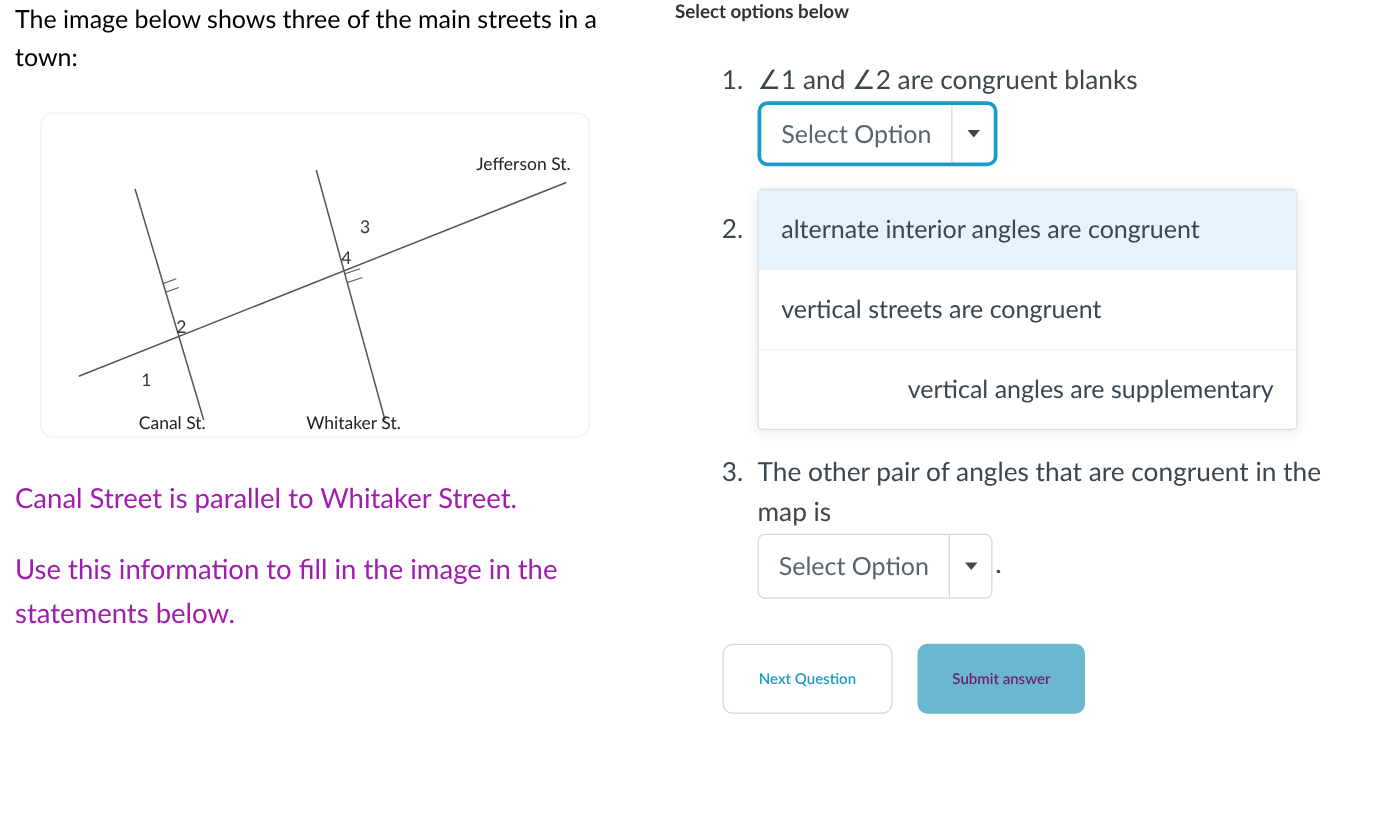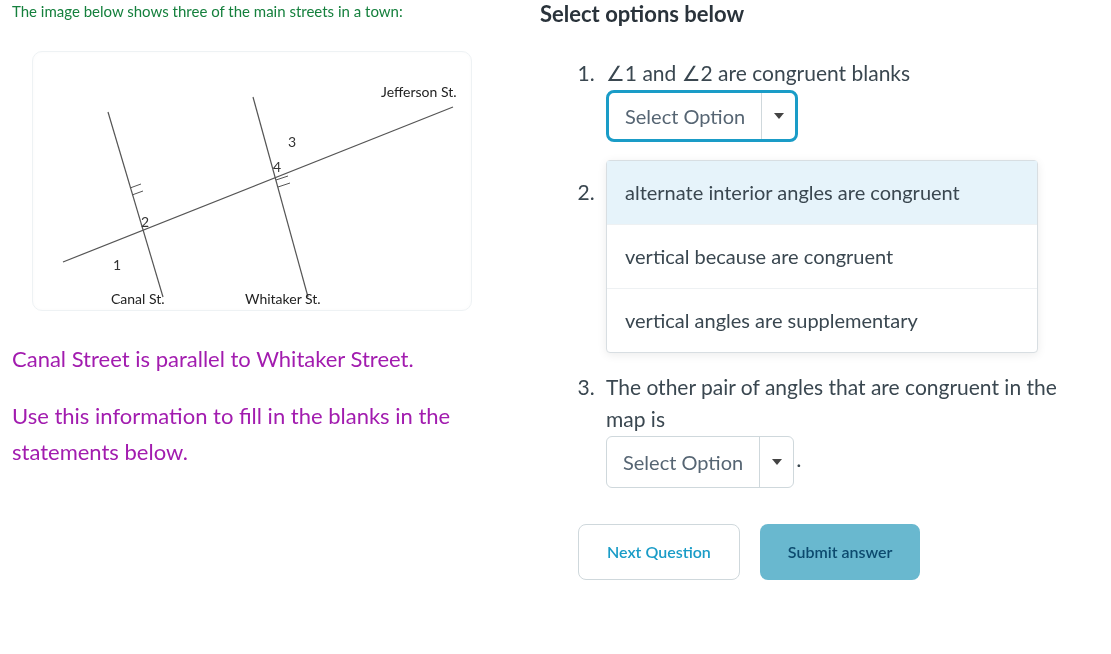--- a/index.html
+++ b/index.html
@@ -10,37 +10,37 @@
     background: #fff;
     width: 1111px;
     height: 654px;
     overflow: hidden;
     position: relative;
   }
   .wrap { display: flex; padding: 0; }
   .left { width: 510px; padding: 0 18px 0 12px; }
   .right { flex: 1; padding: 0 20px 0 30px; }
 
-  .intro { font-size: 15px; line-height: 1.55; margin: 0 0 28px 0; color:#15803d;}
+  .intro { font-size: 20px; line-height: 1.55; margin: 0 0 28px 0; color:#000000;}
 
   .figwrap {
     width: 440px;
     height: 260px;
     border: 1px solid #eef2f4;
     border-radius: 10px;
     margin: 0 0 30px 20px;
     background: #fff;
     position: relative;
     box-shadow: 0 0 4px rgba(0,0,0,0.02) inset;
   }
   .figwrap svg { position:absolute; left:0; top:0; }
 
   .sub { font-size: 22px; line-height: 1.6; color:#a21caf; margin: 0 0 22px 0;}
 
-  .rheader { font-size: 22px; font-weight: 700; color:#2a333b; margin: 0 0 30px 0; }
+  .rheader { font-size: 15px; font-weight: 700; color:#2a333b; margin: 0 0 30px 0; }
 
   ol.qlist { list-style: decimal; margin: 0 0 0 60px; padding:0; }
   ol.qlist > li { font-size: 21px; line-height:1.55; color:#3a4750; margin-bottom: 18px; padding-left: 6px;}
 
   .selectbox {
     display: inline-flex;
     align-items: center;
     border: 1px solid #cfd8dc;
     border-radius: 6px;
     height: 52px;
@@ -80,39 +80,39 @@
     background:#fff;
     margin-top:18px;
     width: 432px;
   }
   .dropdown .opt {
     padding: 16px 18px;
     font-size: 20px;
     color:#3a4750;
     border-bottom: 1px solid #eef1f3;
   }
-  .dropdown .opt:last-child { border-bottom: none;}
+  .dropdown .opt:last-child { border-bottom: none; text-align: right;}
   .dropdown .opt.hi { background:#e6f3fa; }
 
   .period { font-size:22px; margin-left:2px; }
 
   .btnrow { margin: 36px 0 0 38px; display:flex; gap:20px;}
   .btn {
     height: 56px;
     border-radius: 8px;
-    font-size: 16px;
+    font-size: 12px;
     font-weight: 600;
     display:flex; align-items:center; justify-content:center;
     padding: 0 28px;
   }
   .btn-outline {
     border: 1px solid #cfd8dc; background:#fff; color:#1a9cc7;
   }
   .btn-solid {
-    background:#69b8cf; color:#0c4a6e; border:none;
+    background:#69b8cf; color:#701a75; border:none;
   }
   .angle { font-style: normal; }
 
   li.with-dropdown {list-style: decimal;}
   .q2wrap { position:relative; }
 </style>
 </head>
 <body>
 
 <div class="wrap">
@@ -139,21 +139,21 @@
         <text x="255" y="95" font-size="14" fill="#333">3</text>
         <text x="240" y="120" font-size="14" fill="#333">4</text>
 
         <text x="348" y="45" font-size="14" fill="#222">Jefferson St.</text>
         <text x="78" y="252" font-size="14" fill="#222">Canal St.</text>
         <text x="212" y="252" font-size="14" fill="#222">Whitaker St.</text>
       </svg>
     </div>
 
     <p class="sub">Canal Street is parallel to Whitaker Street.</p>
-    <p class="sub">Use this information to fill in the blanks in the statements below.</p>
+    <p class="sub">Use this information to fill in the image in the statements below.</p>
   </div>
 
   <div class="right">
     <p class="rheader">Select options below</p>
 
     <ol class="qlist">
       <li>
         <span class="angle">∠1</span><span> and </span><span class="angle">∠2</span><span> are congruent blanks</span>
         <br>
         <span class="selectbox active">
@@ -161,21 +161,21 @@
           <span class="sel-caret">
               <span class="caret-down"></span>
             </span>
         </span>
       </li>
 
       <li class="with-dropdown">
         <div class="q2wrap">
           <div class="dropdown">
             <div class="opt hi">alternate interior angles are congruent</div>
-            <div class="opt">vertical because are congruent</div>
+            <div class="opt">vertical streets are congruent</div>
             <div class="opt">vertical angles are supplementary</div>
           </div>
         </div>
       </li>
 
       <li>
         <span>The other pair of angles that are congruent in the map is</span><br>
         <span class="selectbox">
           <span class="sel-label">Select Option</span>
           <span class="sel-caret">

